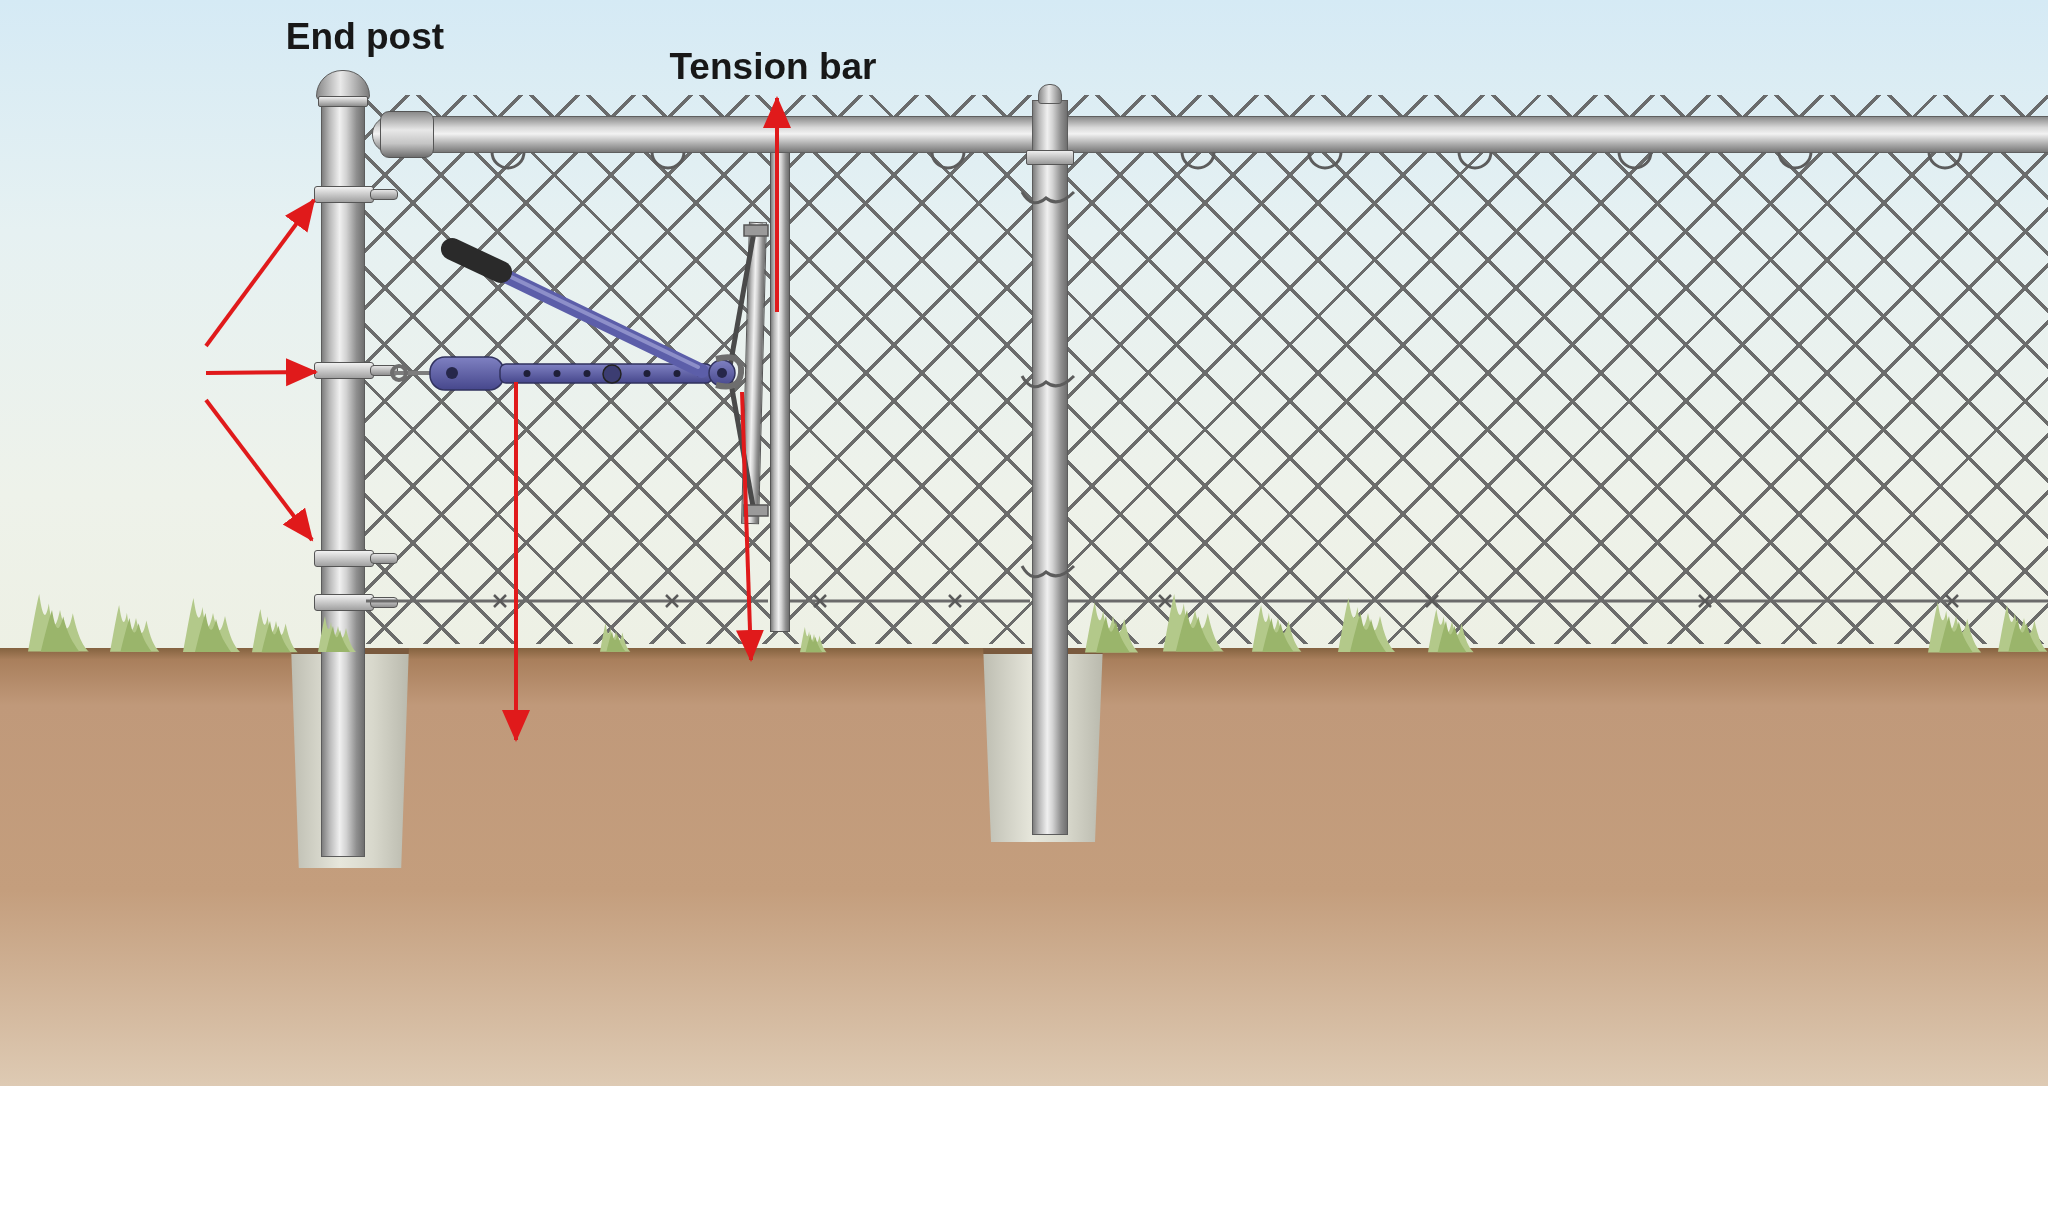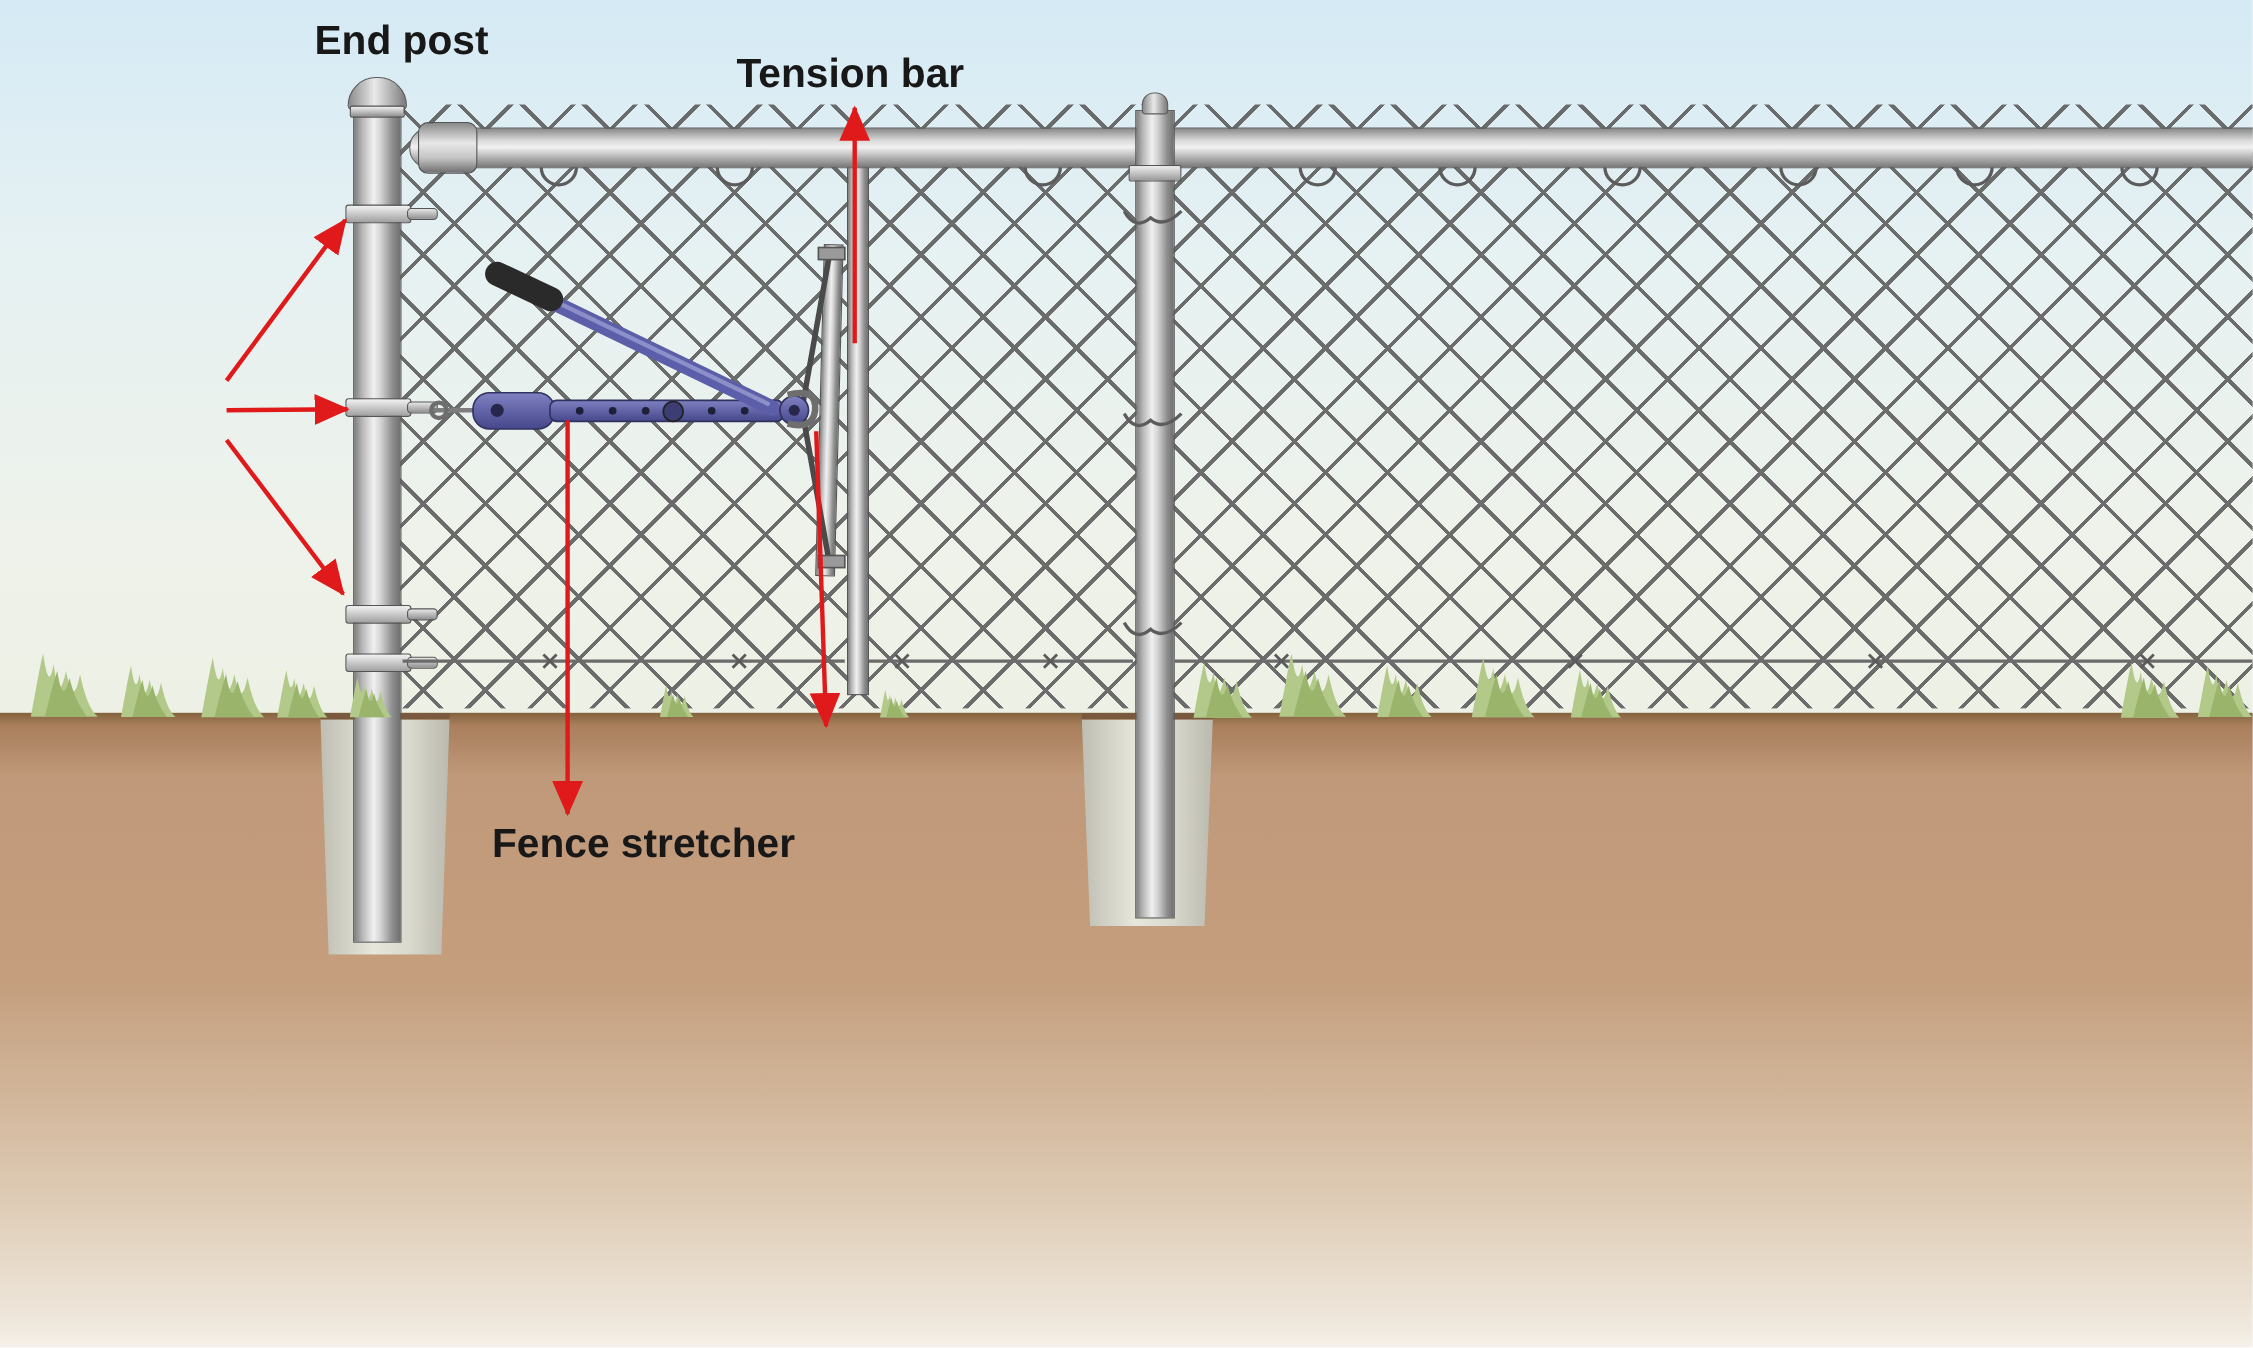--- a/index.html
+++ b/index.html
@@ -1,17 +1,17 @@
 <!DOCTYPE html>
 <html><head>
 <meta charset="utf-8">
 <style>
   html,body{margin:0;padding:0;background:#fff;}
   .canvas{
-    position:relative;width:2048px;height:1225px;overflow:hidden;
+    position:relative;width:2048px;height:1086px;overflow:hidden;
     font-family:"Liberation Sans",sans-serif;
   }
   .abs{position:absolute;}
   
   .sky{
     left:0;top:0;width:2048px;height:660px;z-index:0;
     background:linear-gradient(180deg,#d5eaf5 0%,#e6f1f2 35%,#eef2ea 75%,#edf0e4 100%);
   }
   .ground{
     left:0;top:648px;width:2048px;height:577px;z-index:1;
@@ -220,15 +220,14 @@
       <line x1="206" y1="346" x2="314" y2="200" marker-end="url(#arrowhead)"></line>
       <line x1="206" y1="373" x2="316" y2="372" marker-end="url(#arrowhead)"></line>
       <line x1="206" y1="400" x2="312" y2="540" marker-end="url(#arrowhead)"></line>
       <line x1="742" y1="392" x2="751" y2="660" marker-end="url(#arrowhead)"></line>
       <line x1="516" y1="382" x2="516" y2="740" marker-end="url(#arrowhead)"></line>
     </g>
   </svg>
 
   <div class="abs lbl" style="left:265px;top:16px;width:200px">End post</div>
   <div class="abs lbl" style="left:653px;top:46px;width:240px">Tension bar</div>
-  <div class="abs lbl" style="left:440px;top:746px;width:290px">Fence stretcher</div>
 
 </div>
 
 </body></html>

